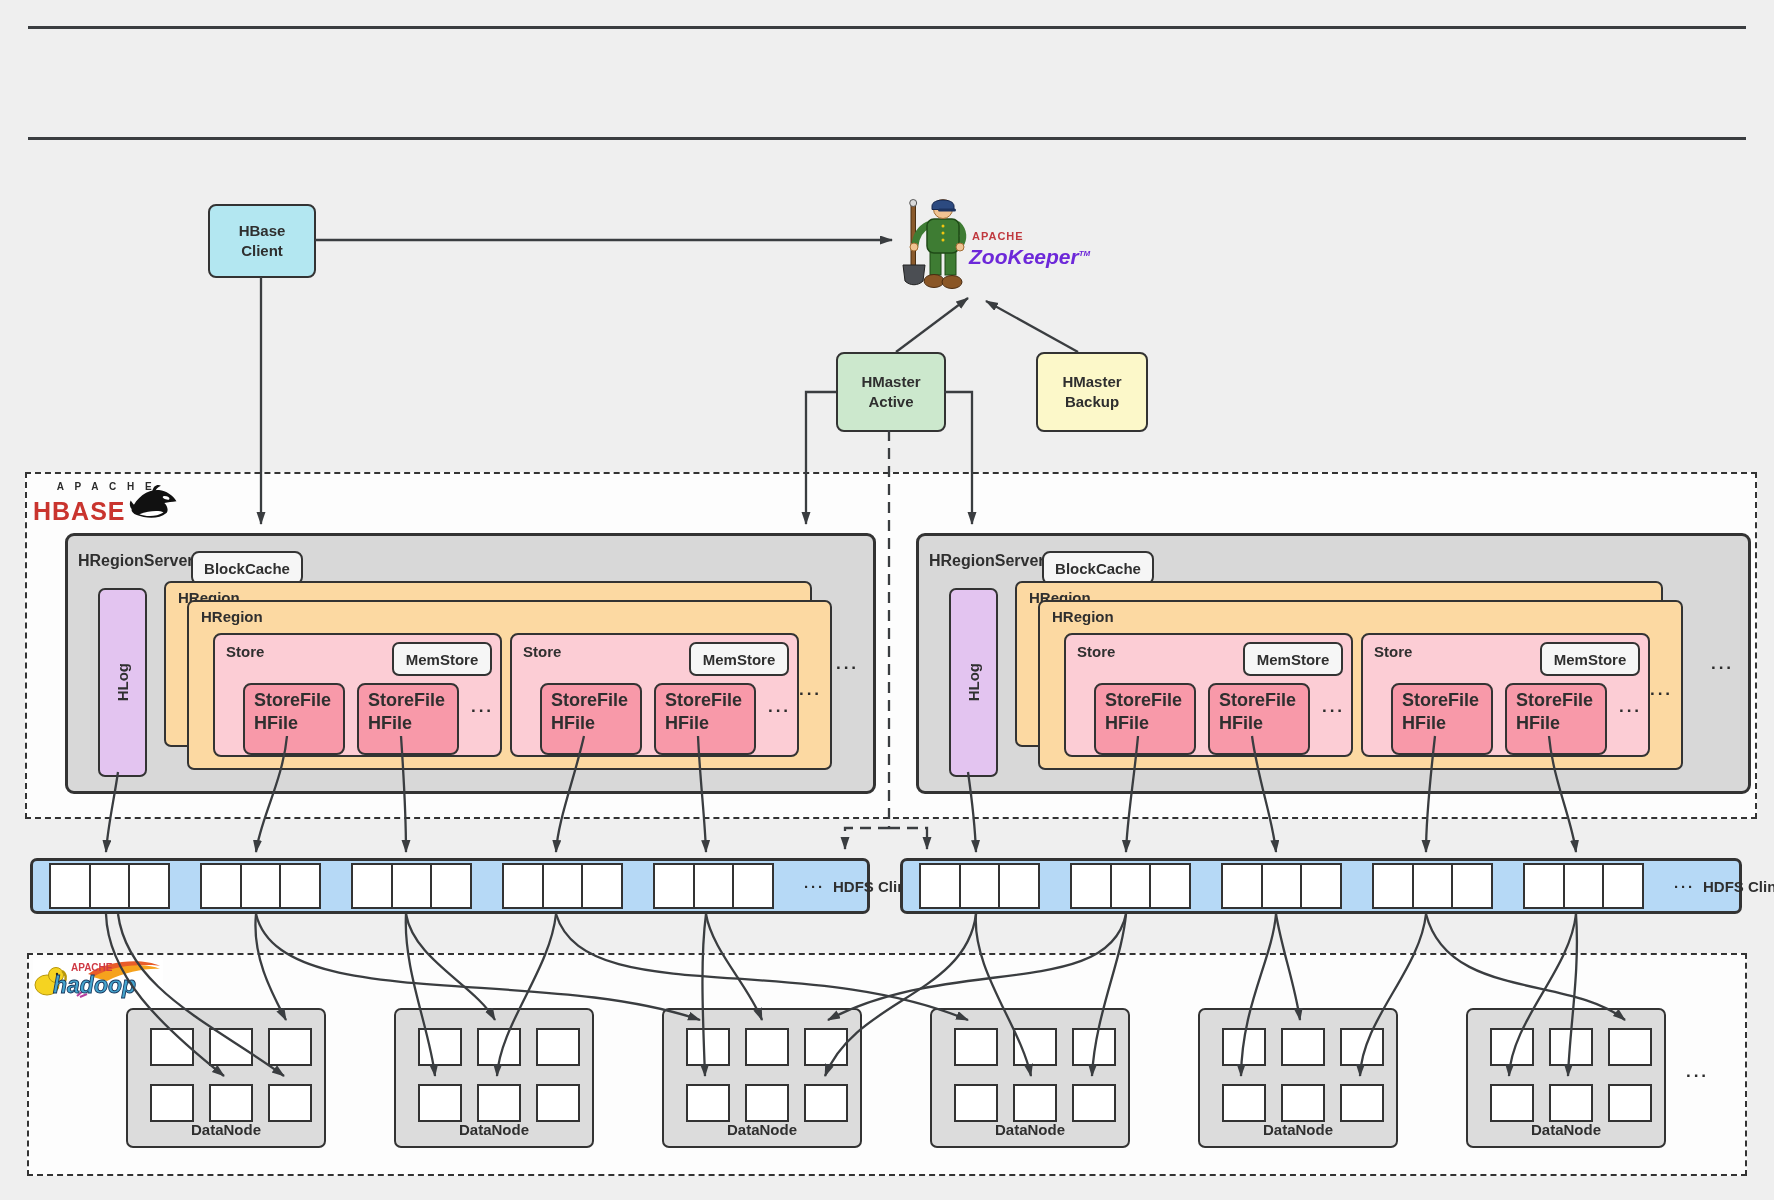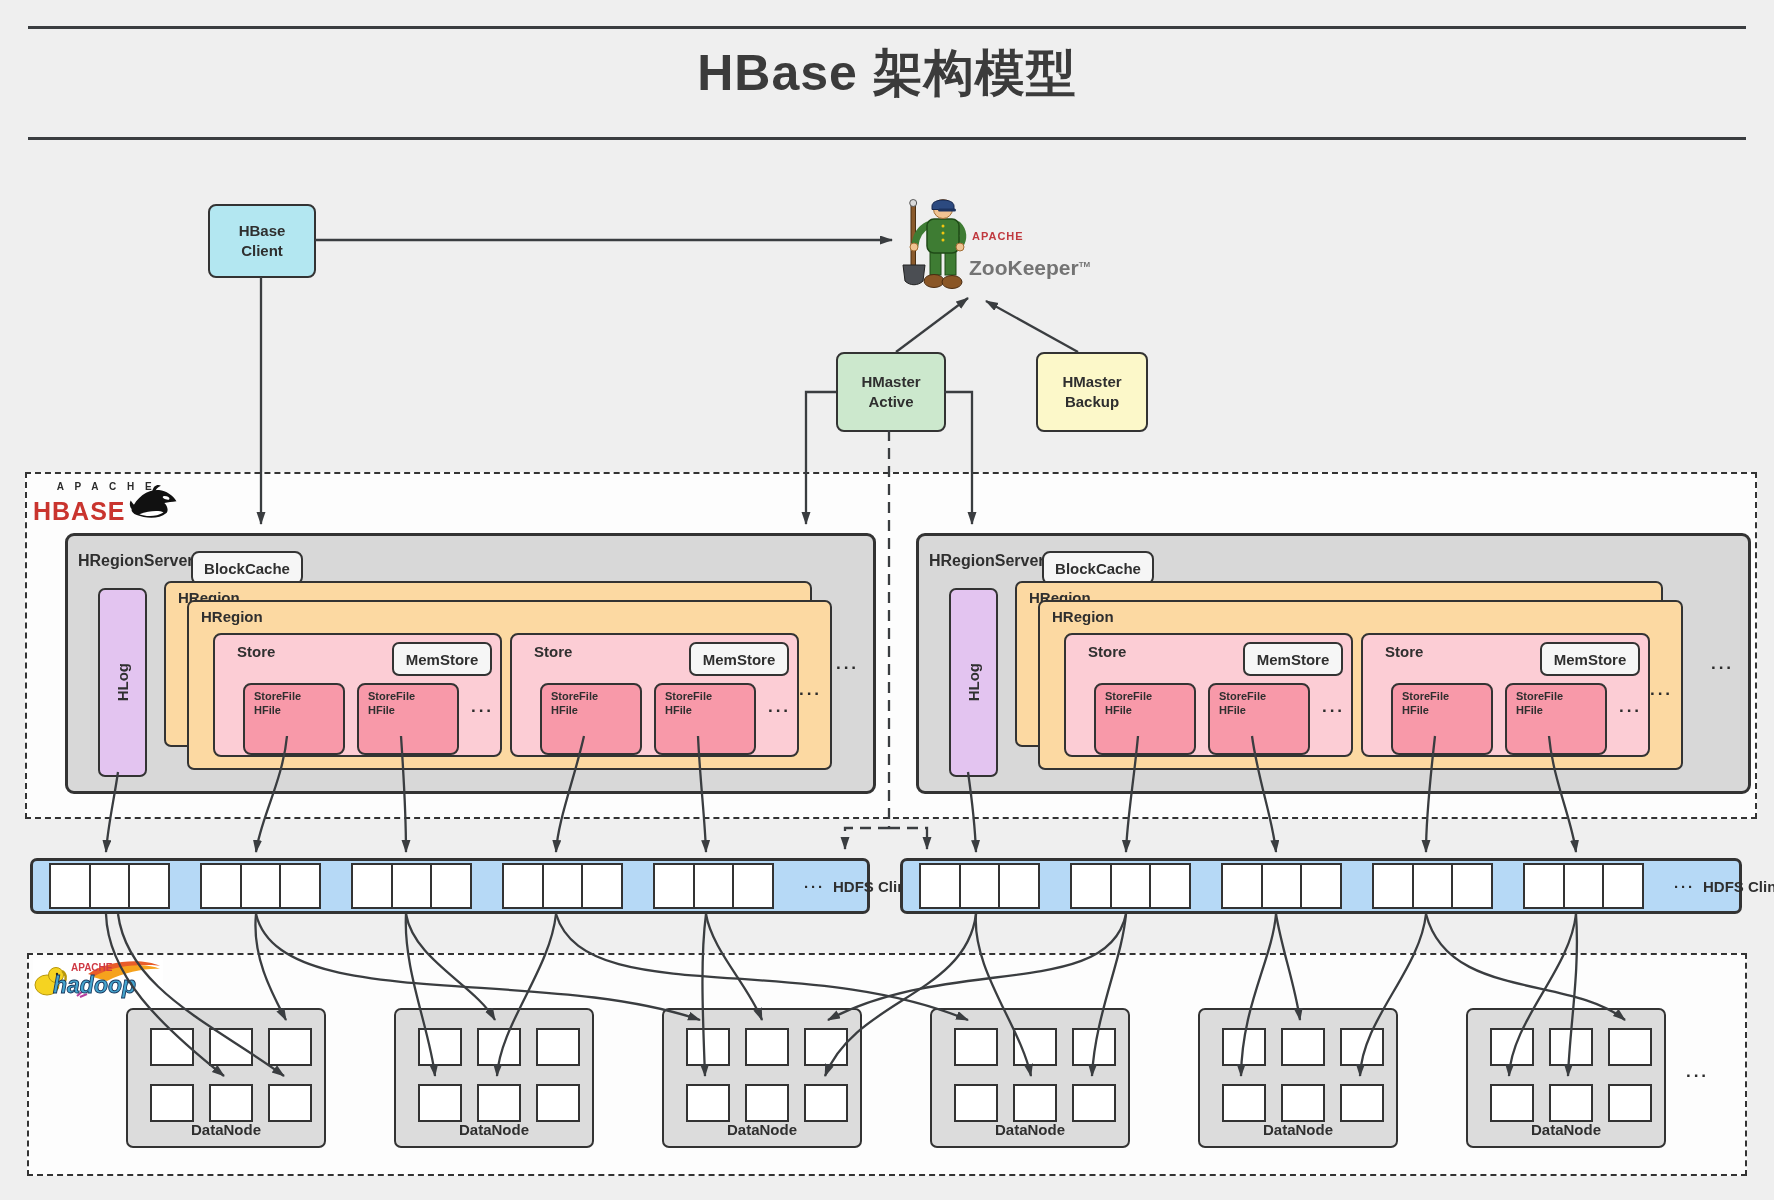--- a/index.html
+++ b/index.html
@@ -25,58 +25,57 @@
   .blockcache{left:123px;top:15px;width:108px;height:30px;}
   .hlog{position:absolute;left:30px;top:52px;width:45px;height:185px;background:#e3c4f0;
     border:2.5px solid #333;border-radius:7px;display:flex;align-items:center;justify-content:center;}
   .hlog span{writing-mode:vertical-rl;transform:rotate(180deg);font-weight:bold;font-size:15px;}
   .hregion{position:absolute;background:#fcd9a2;border:2.5px solid #333;border-radius:7px;}
   .hregion-back{left:96px;top:45px;width:644px;height:162px;}
   .hregion-front{left:119px;top:64px;width:641px;height:166px;}
   .hregion-label{position:absolute;left:12px;top:6px;font-size:15px;font-weight:bold;}
   .store{position:absolute;top:31px;width:285px;height:120px;background:#fccdd5;
     border:2.5px solid #333;border-radius:8px;}
-  .store-label{position:absolute;left:11px;top:8px;font-size:15px;font-weight:bold;margin-left:11px;}
+  .store-label{position:absolute;left:11px;top:8px;font-size:15px;font-weight:bold;}
   .memstore{right:8px;top:7px;width:96px;height:30px;border-radius:7px;}
   .sf{position:absolute;top:48px;width:102px;height:72px;background:#f899a9;
     border:2.5px solid #333;border-radius:8px;padding:4px 0 0 9px;box-sizing:border-box;
-    font-size:11px;font-weight:bold;text-align:left;line-height:1.3;}
+    font-size:18px;font-weight:bold;text-align:left;line-height:1.3;}
   .dots{position:absolute;font-weight:900;font-size:17px;letter-spacing:2px;color:#2b2b2b;}
   .bar{position:absolute;top:858px;height:56px;background:#b6d9f6;border:3px solid #333;
     border-radius:7px;display:flex;align-items:center;padding-left:16px;box-sizing:border-box;gap:30px;}
   .cellgroup{display:flex;}
   .cell{width:38px;height:42px;background:#fff;border:2.5px solid #333;}
   .cell + .cell{margin-left:-2.5px;}
   .bar-label{margin-left:auto;padding-right:16px;display:flex;align-items:center;gap:8px;
     font-weight:bold;font-size:15px;white-space:nowrap;}
   .bar-label .dots{position:static;font-size:15px;}
   .datanode{position:absolute;top:1008px;width:200px;height:140px;background:#dcdcdc;
     border:2.5px solid #333;border-radius:7px;box-sizing:border-box;padding:18px 0 0 22px;}
   .dnrow{display:flex;gap:15px;margin-bottom:18px;}
   .dnsq{width:44px;height:38px;background:#fff;border:2.5px solid #333;box-sizing:border-box;}
   .dn-label{position:absolute;left:0;right:0;bottom:8px;text-align:center;
     font-weight:bold;font-size:15px;}
   .zk-apache{position:absolute;left:972px;top:230px;color:#c0393f;font-size:11px;
     font-weight:bold;letter-spacing:1px;}
-  .zk-name{position:absolute;left:969px;top:256px;color:#737373;font-size:21px;font-weight:bold;}
+  .zk-name{position:absolute;left:969px;top:245px;color:#6d28d9;font-size:21px;font-weight:bold;font-style:italic;}
   .zk-tm{font-size:8px;vertical-align:super;font-weight:bold;}
   .hbase-logo{position:absolute;left:33px;top:481px;text-align:center;}
   .hbase-apache{font-size:10px;font-weight:bold;letter-spacing:4px;color:#2b2b2b;}
   .hbase-name{font-size:25px;font-weight:900;color:#c9342e;letter-spacing:1px;line-height:0.9;}
   .hadoop-logo{position:absolute;left:33px;top:958px;width:130px;height:42px;background:#fff;}
   svg{display:block;}
   .overlay{position:absolute;left:0;top:0;pointer-events:none;}
 </style>
 </head>
 <body>
 
 <div id="canvas">
 
   <div class="rule" style="top:26px"></div>
-  <div class="title">HBase 架构模型</div>
   <div class="rule" style="top:137px"></div>
 
   <div class="node client pre" style="left:208px;top:204px;width:104px;height:70px">HBase
 Client</div>
 
   <div class="abs" style="left:900px;top:193px;width:70px;height:96px">
     <svg width="70" height="96" viewBox="0 0 70 96">
       <rect x="11" y="10" width="4.5" height="64" rx="2" fill="#8a5a2b" stroke="#4a2f12" stroke-width="1"></rect>
       <circle cx="13.2" cy="10" r="3.5" fill="#d9d9d9" stroke="#555"></circle>
       <path d="M3,72 L25,72 L23,88 C18,93 10,93 5,88 Z" fill="#4b4e53" stroke="#222"></path>

